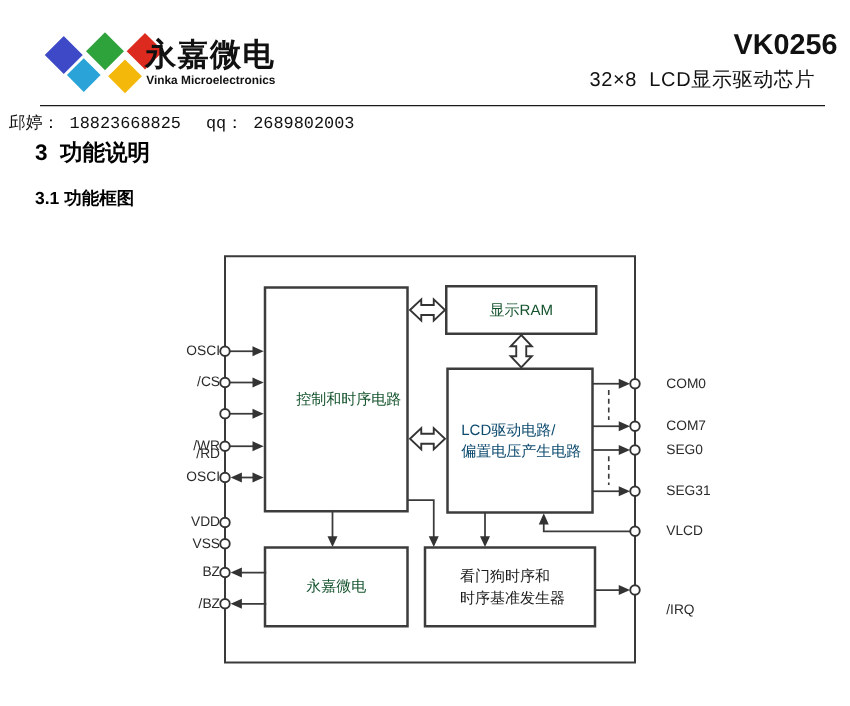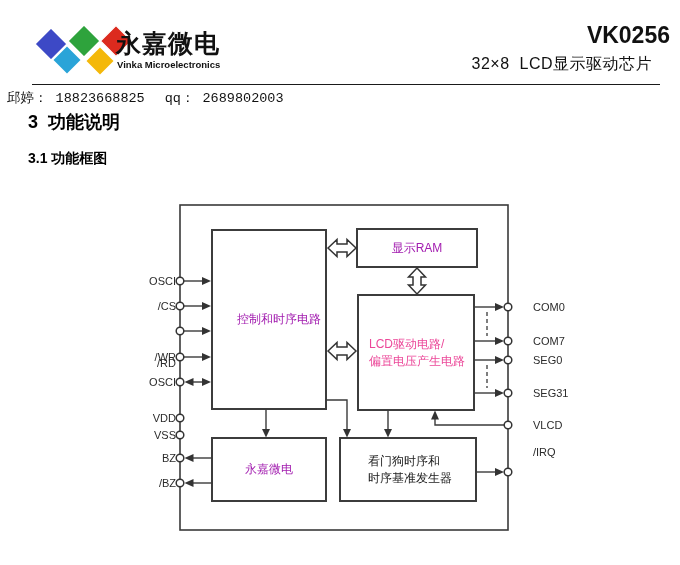--- a/index.html
+++ b/index.html
@@ -15,21 +15,21 @@
   .part-number { left:0; top:22px; width:645px; text-align:right; font-size:23px; font-weight:700; color:#111;margin-left:25px; }
   .subtitle { left:0; top:54px; width:652px; text-align:right; font-size:16px; letter-spacing:0.5px; color:#111; white-space:pre; }
   .header-rule { left:32px; top:84px; width:628px; height:0; border-top:1.6px solid #1a1a1a; }
   .contact { left:7px; top:89px; font-size:13.5px; font-family:Liberation Mono, monospace; color:#111; white-space:pre; }
   .contact .qq { margin-left:20px; }
   .heading-1 { left:28px; top:110px; font-size:18px; font-weight:700; color:#000; white-space:pre; }
   .heading-2 { left:28px; top:150px; font-size:14px; font-weight:700; color:#000; white-space:pre; }
 
   
   .blk-label { display:flex; align-items:center; justify-content:center; text-align:center;
-               font-size:12px; color:#a21caf; line-height:16.5px; }
+               font-size:12px; color:#14532d; line-height:16.5px; }
   .blk-col { display:flex; flex-direction:column; justify-content:center; text-align:left; }
   .pin-label { font-size:11px; font-weight:500; color:#2b2b2b; line-height:16px; height:16px; white-space:pre; }
   .pin-left { left:106px; width:70px; text-align:right; }
   .pin-right { left:512px; text-align:left;padding-left:21px; }
 
   svg .wire { stroke:#3a3a3a; stroke-width:1.4; fill:none; }
   svg .wire-dash { stroke:#3a3a3a; stroke-width:1.3; fill:none; stroke-dasharray:4 3; }
   svg .head { fill:#333; stroke:none; }
   svg .blockrect { fill:#ffffff; stroke:#3c3c3c; stroke-width:2; }
   svg .outerrect { fill:none; stroke:#3a3a3a; stroke-width:1.6; }
@@ -155,21 +155,21 @@
   <circle class="pincircle" cx="508" cy="307" r="3.8"></circle>
   <circle class="pincircle" cx="508" cy="341" r="3.8"></circle>
   <circle class="pincircle" cx="508" cy="360" r="3.8"></circle>
   <circle class="pincircle" cx="508" cy="393" r="3.8"></circle>
   <circle class="pincircle" cx="508" cy="425" r="3.8"></circle>
   <circle class="pincircle" cx="508" cy="472" r="3.8"></circle>
 </svg>
 
 <div class="abs blk-label" style="left:212px;top:230px;width:114px;height:179px;padding-left:20px;">控制和时序电路</div>
 <div class="abs blk-label" style="left:357px;top:229px;width:120px;height:38px;">显示RAM</div>
-<div class="abs blk-col" style="left:369px;top:295px;width:104px;height:115px;font-size:12px;line-height:16.5px;color:#ec4899;">
+<div class="abs blk-col" style="left:369px;top:295px;width:104px;height:115px;font-size:12px;line-height:16.5px;color:#0c4a6e;">
   <span>LCD驱动电路/</span>
   <span>偏置电压产生电路</span>
 </div>
 <div class="abs blk-label" style="left:212px;top:438px;width:114px;height:63px;">永嘉微电</div>
 <div class="abs blk-col" style="left:368px;top:438px;width:108px;height:63px;font-size:12px;line-height:16.5px;color:#1a1a1a;">
   <span>看门狗时序和</span>
   <span>时序基准发生器</span>
 </div>
 
 <div class="abs pin-label pin-left" style="top:273px;">OSCI</div>
@@ -180,13 +180,13 @@
 <div class="abs pin-label pin-left" style="top:410px;">VDD</div>
 <div class="abs pin-label pin-left" style="top:427px;">VSS</div>
 <div class="abs pin-label pin-left" style="top:450px;">BZ</div>
 <div class="abs pin-label pin-left" style="top:475px;">/BZ</div>
 
 <div class="abs pin-label pin-right" style="top:299px;">COM0</div>
 <div class="abs pin-label pin-right" style="top:333px;">COM7</div>
 <div class="abs pin-label pin-right" style="top:352px;">SEG0</div>
 <div class="abs pin-label pin-right" style="top:385px;">SEG31</div>
 <div class="abs pin-label pin-right" style="top:417px;">VLCD</div>
-<div class="abs pin-label pin-right" style="top:444px;">/IRQ</div>
+<div class="abs pin-label pin-right" style="top:480px;">/IRQ</div>
 
 </body></html>

